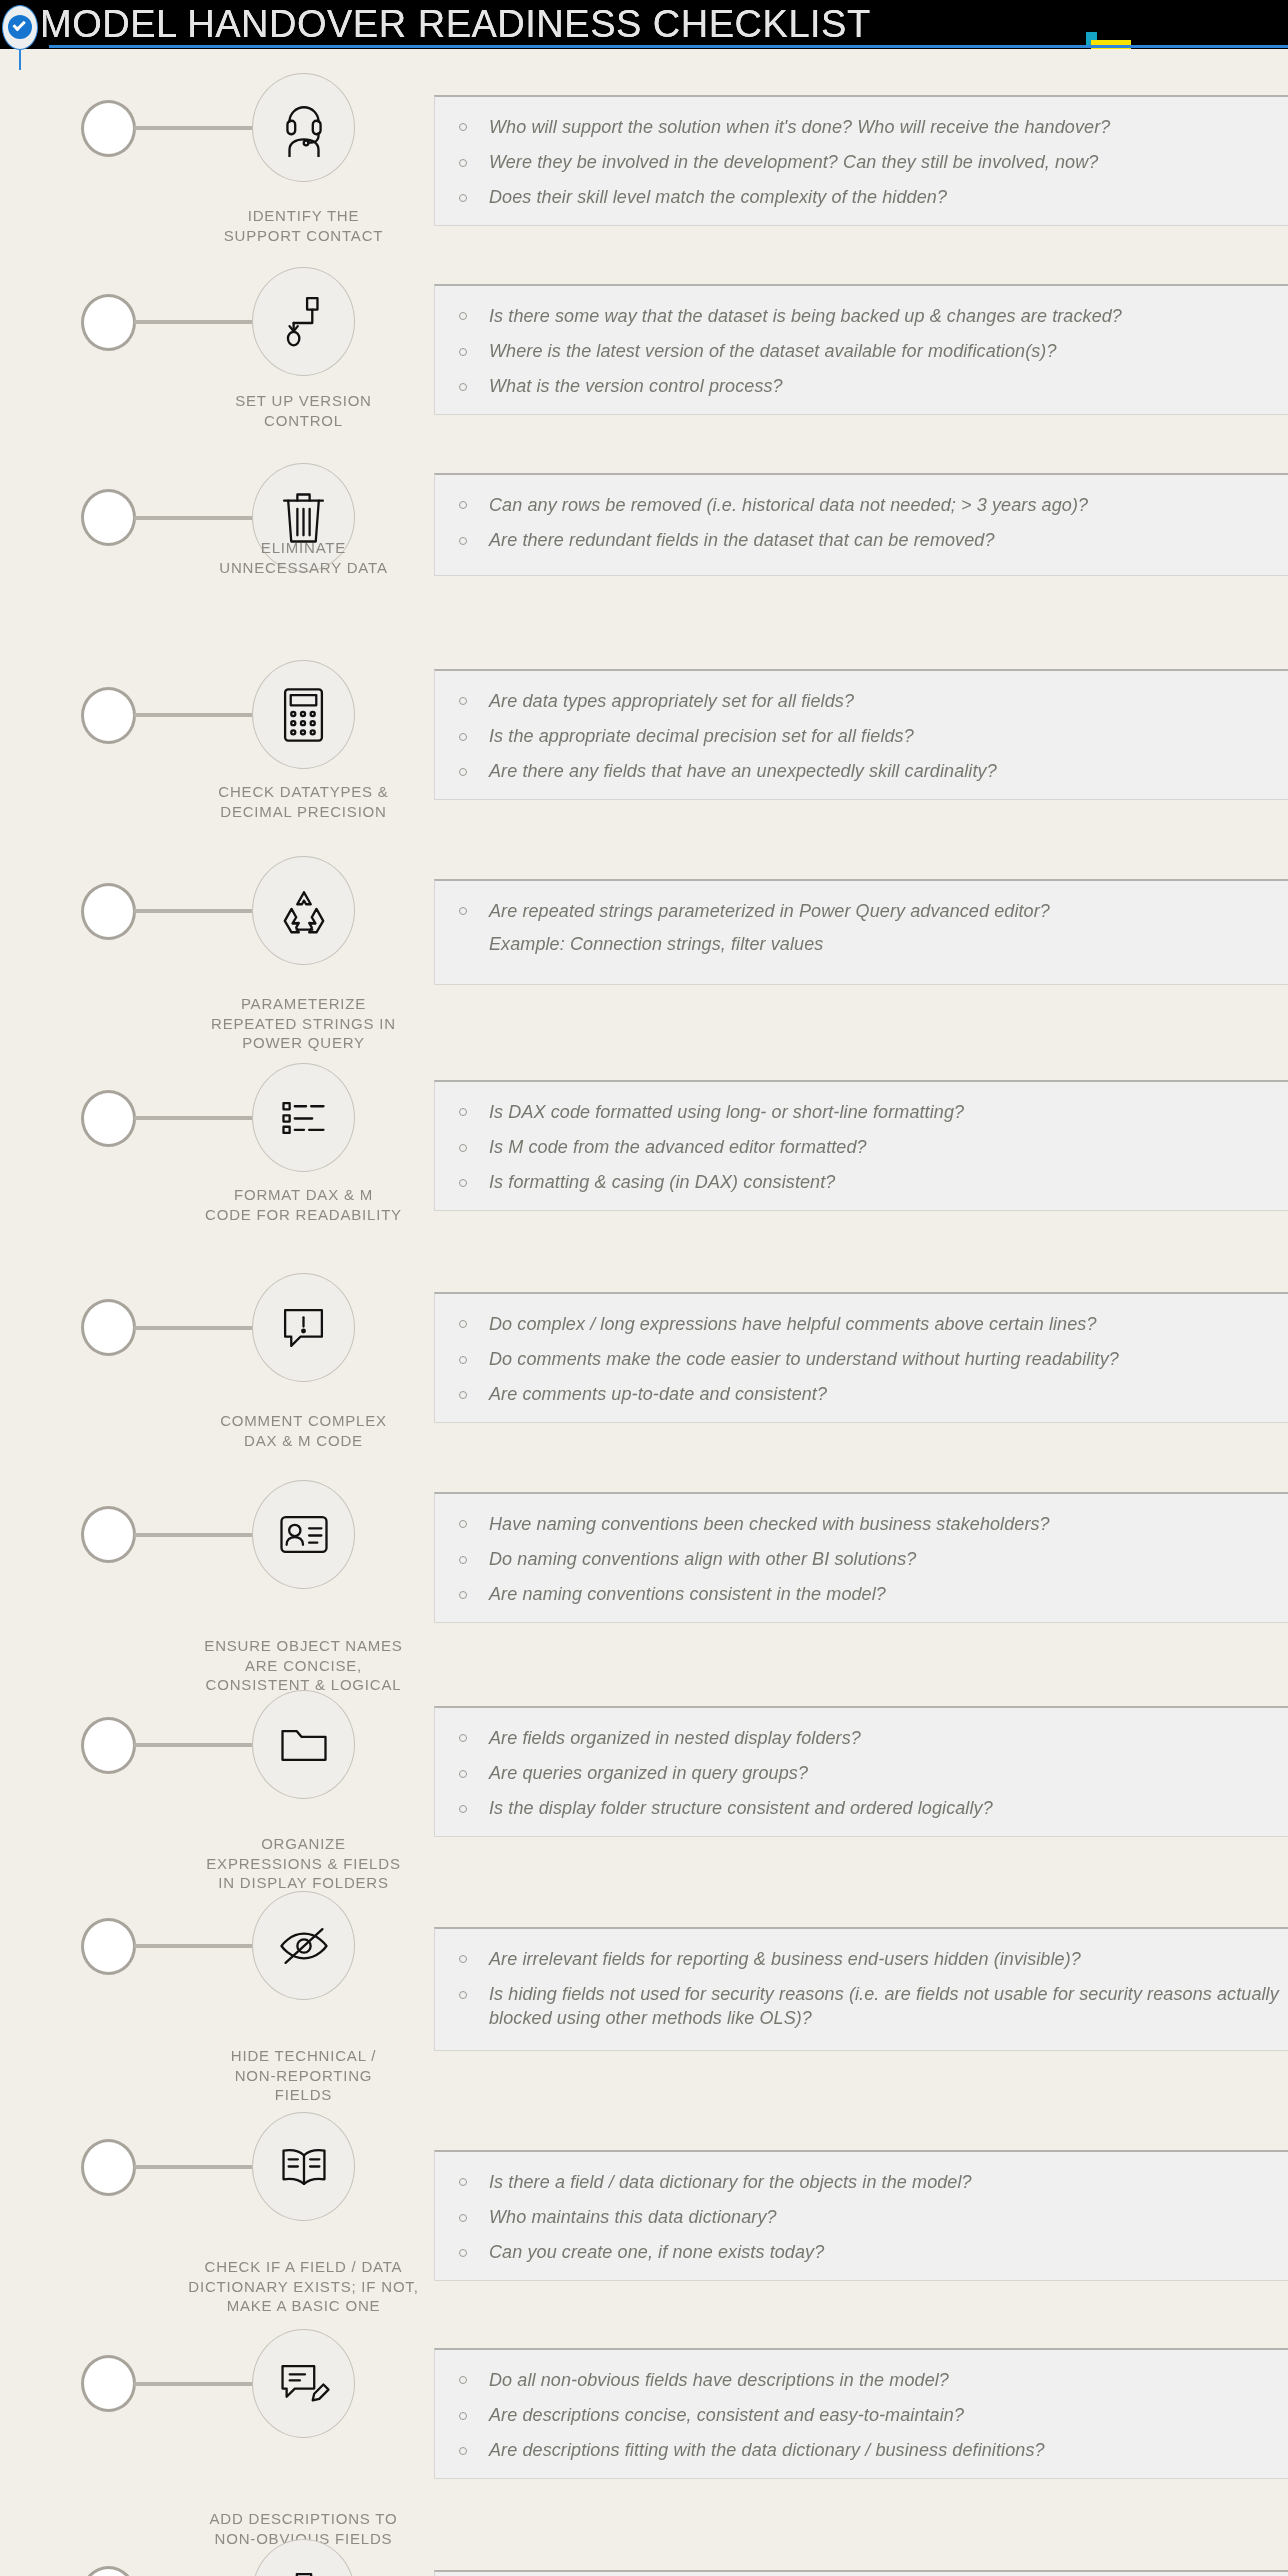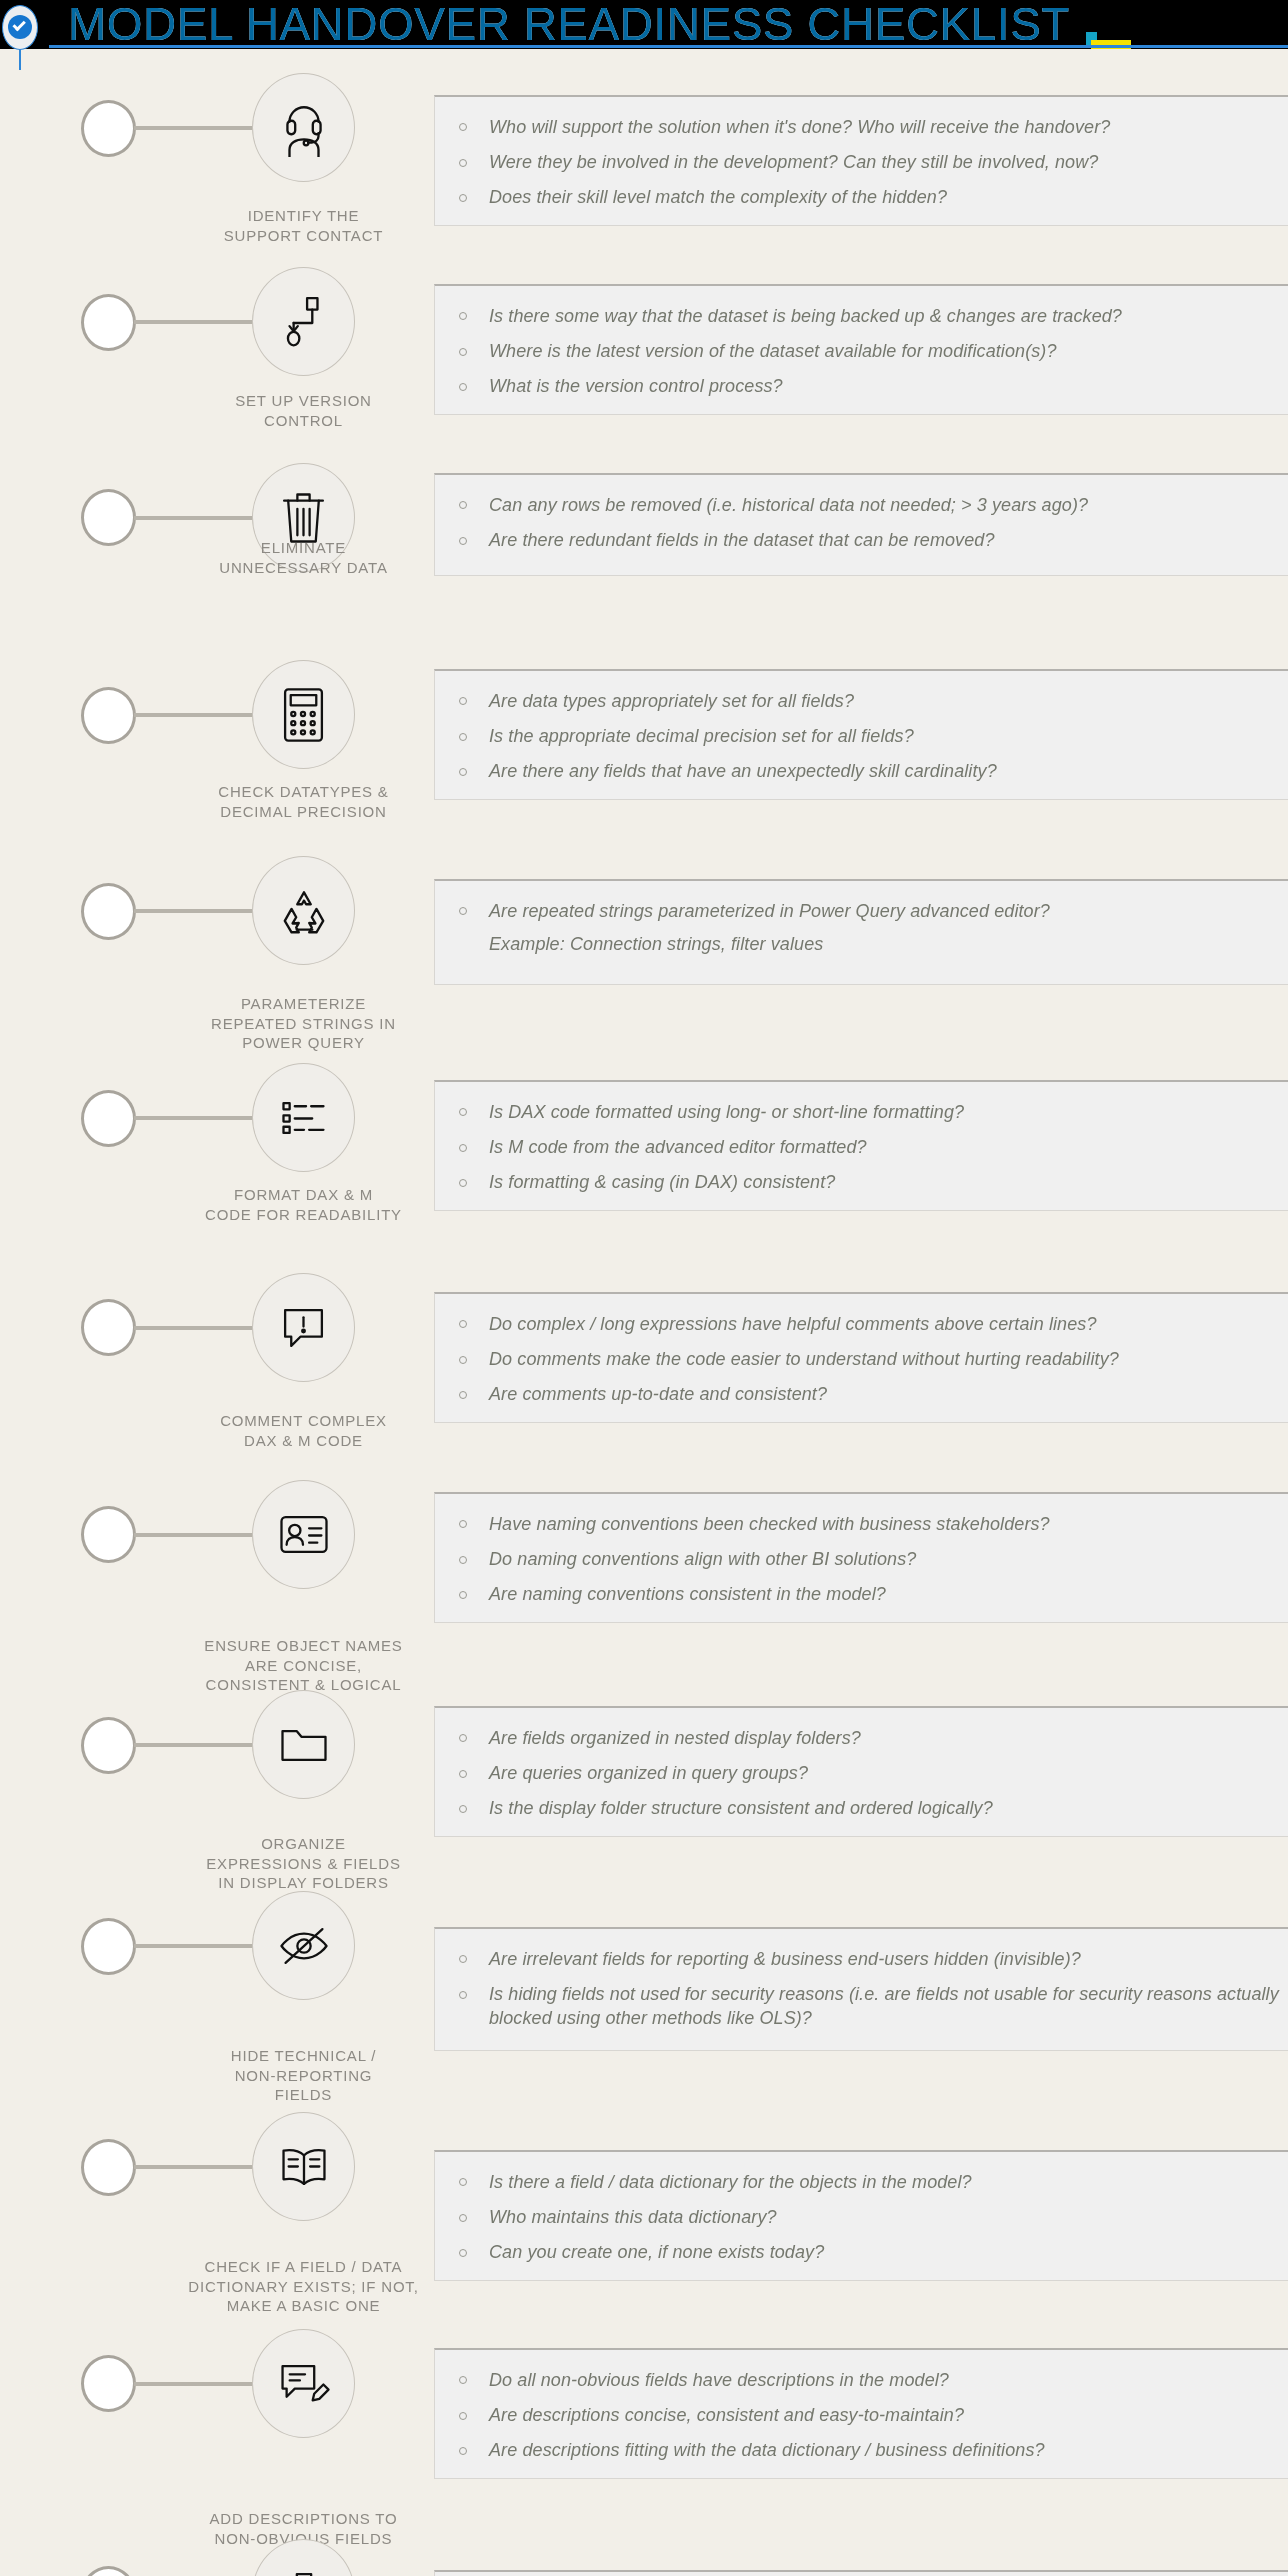--- a/index.html
+++ b/index.html
@@ -24,28 +24,28 @@
     position: absolute;
     left: 0; top: 0;
     width: 1288px;
     height: 49px;
     background: #000000;
     z-index: 30;
   }
 
   .title-text {
     position: absolute;
-    left: 68px;
+    left: 40px;
     top: 4.1px;
     font-family: "Liberation Sans", sans-serif;
-    font-size: 46px;
+    font-size: 38px;
     line-height: 41px;
     letter-spacing: 0.5px;
     font-weight: 400;
-    color: #0369a1;
+    color: #e5e5e5;
     white-space: nowrap;
     text-shadow: 0 0 0.5px #ffffff;
   }
 
   .title-underline {
     position: absolute;
     left: 49px;
     top: 45px;
     width: 1239px;
     height: 2.6px;

